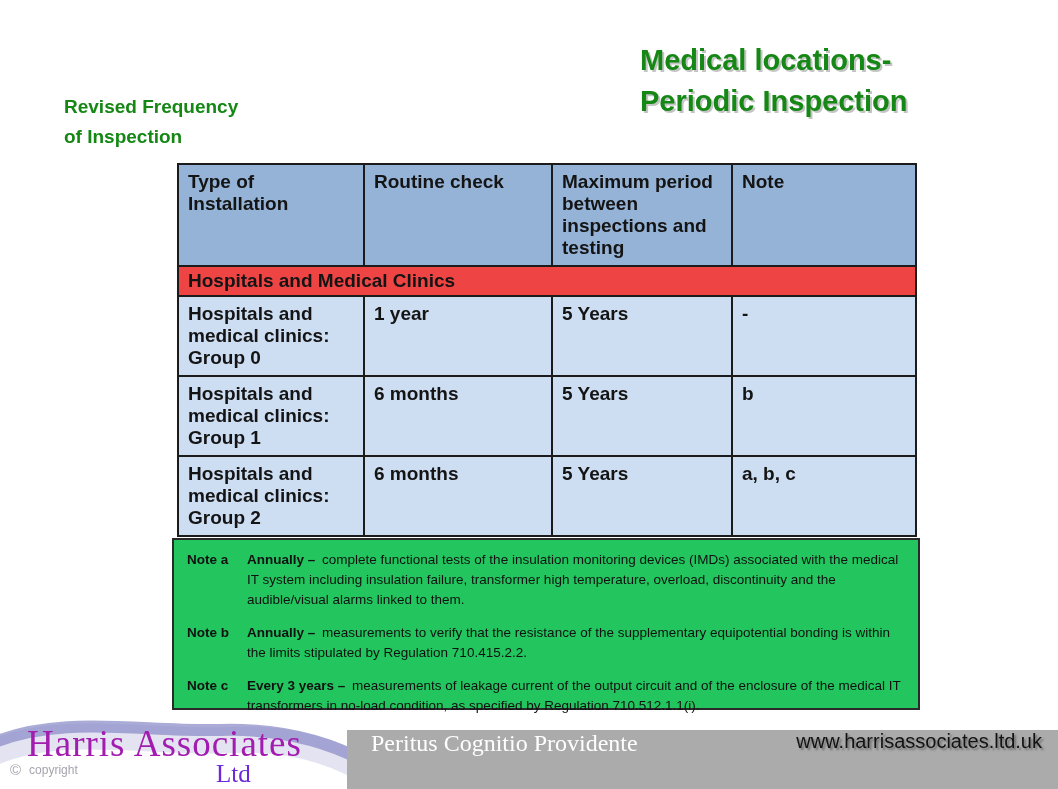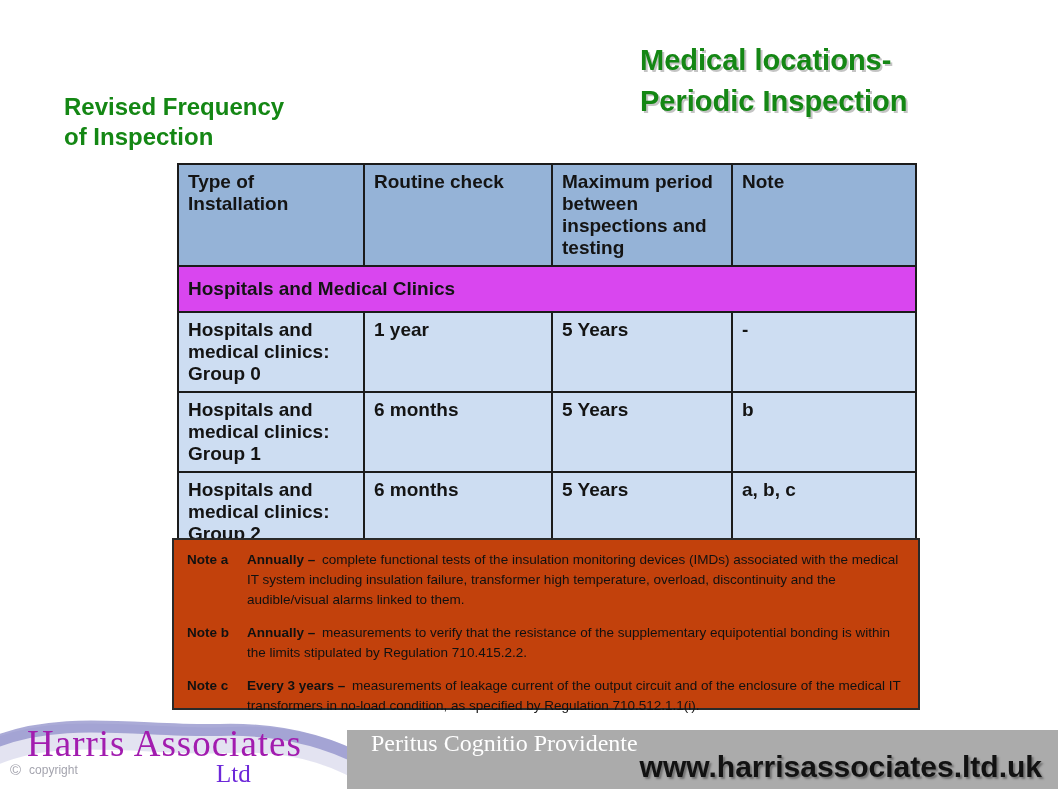--- a/index.html
+++ b/index.html
@@ -9,21 +9,21 @@
     background:#ffffff;
     position:relative;
     overflow:hidden;
     color:#111;
   }
   .slide { position:absolute; inset:0; background:#fff; }
 
   
   .slide-subtitle {
     position:absolute; left:64px; top:92px;
-    font-size:24px; font-weight:bold; line-height:30px;
+    font-size:19px; font-weight:bold; line-height:30px;
     color:var(--title-green,#148714);
   }
   .slide-title {
     position:absolute; right:46px; top:40px; width:372px;
     font-size:29px; font-weight:bold; line-height:41px;
     color:var(--title-green,#148714);
     text-shadow:2px 2px 0 rgba(125,125,125,0.45);
   }
 
   
@@ -32,28 +32,28 @@
     border-collapse:collapse; table-layout:fixed;
   }
   table.inspection th, table.inspection td {
     border:2px solid #1b1b1b;
     vertical-align:top; text-align:left;
     font-weight:bold; font-size:19px; line-height:22px;
     padding:6px 9px; color:#141414;
   }
   table.inspection th { background:var(--table-header-bg,#95B3D7); height:80px; }
   table.inspection td.section {
-    background:#d946ef; height:28px; padding:10px 9px; line-height:24px;
+    background:#ef4444; height:28px; padding:2px 9px; line-height:24px;
   }
   table.inspection td.cell { background:var(--table-row-bg,#CDDDF2); height:67px; }
 
   
   .notes-box {
     position:absolute; left:172px; top:538px; width:748px; height:172px;
-    background:#c2410c; border:2px solid #2a2a2a; padding:10px 12px 6px 13px;
+    background:#22c55e; border:2px solid #2a2a2a; padding:10px 12px 6px 13px;
   }
   .note-item { display:flex; margin-bottom:13px; font-size:13.5px; line-height:20px; color:#111; }
   .note-label { flex:0 0 60px; font-weight:bold; }
   .note-body { flex:1; }
   .note-lead { font-weight:bold; margin-right:3px; }
 
   
   .logo-area { position:absolute; left:0; top:708px; width:372px; height:81px; }
   .swoosh { position:absolute; left:0; top:0; width:100%; height:100%; }
   .logo-name {
@@ -77,22 +77,22 @@
     background:var(--footer-bar-bg,#ABABAB);
     display:flex; align-items:flex-start;
   }
   .motto {
     margin-left:24px;
     font-family:"Liberation Serif", serif; font-size:24px;
     color:var(--motto-text,#ffffff); white-space:nowrap;
   }
   .website {
     margin-left:auto; margin-right:16px;
-    font-size:30px; font-weight:bold; color:var(--website-text,#121212);
-    text-shadow:2px 2px 2px rgba(55,55,55,0.5); white-space:nowrap;margin-top:20px;
+    font-size:20px; font-weight:normal; color:var(--website-text,#121212);
+    text-shadow:2px 2px 2px rgba(55,55,55,0.5); white-space:nowrap;
   }
 </style>
 </head>
 <body>
 
 <div class="slide">
 
   <div class="slide-subtitle">
     <div>Revised Frequency</div>
     <div>of Inspection</div>

